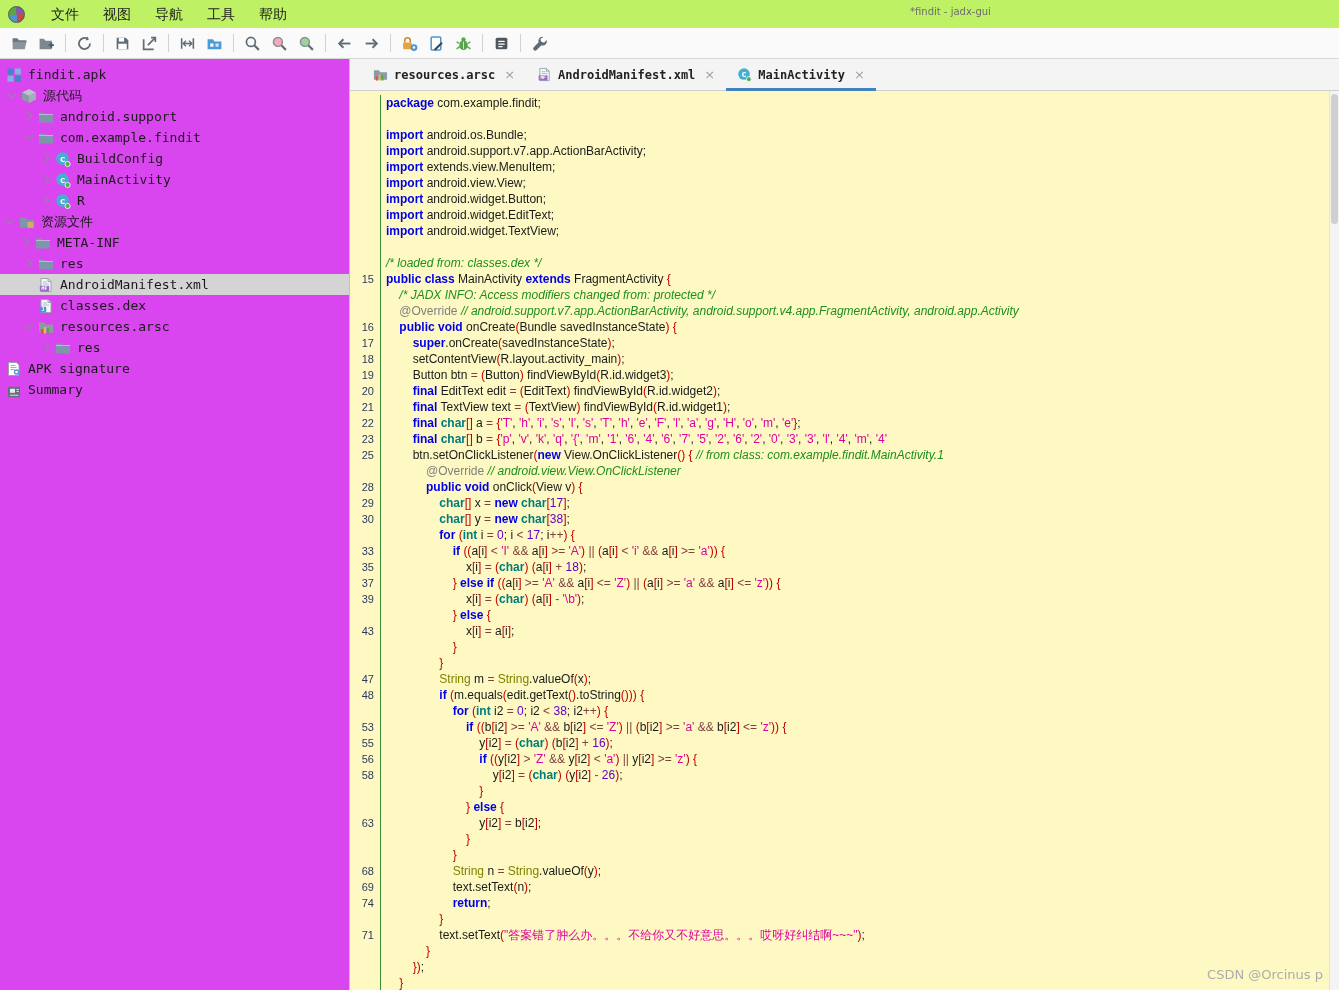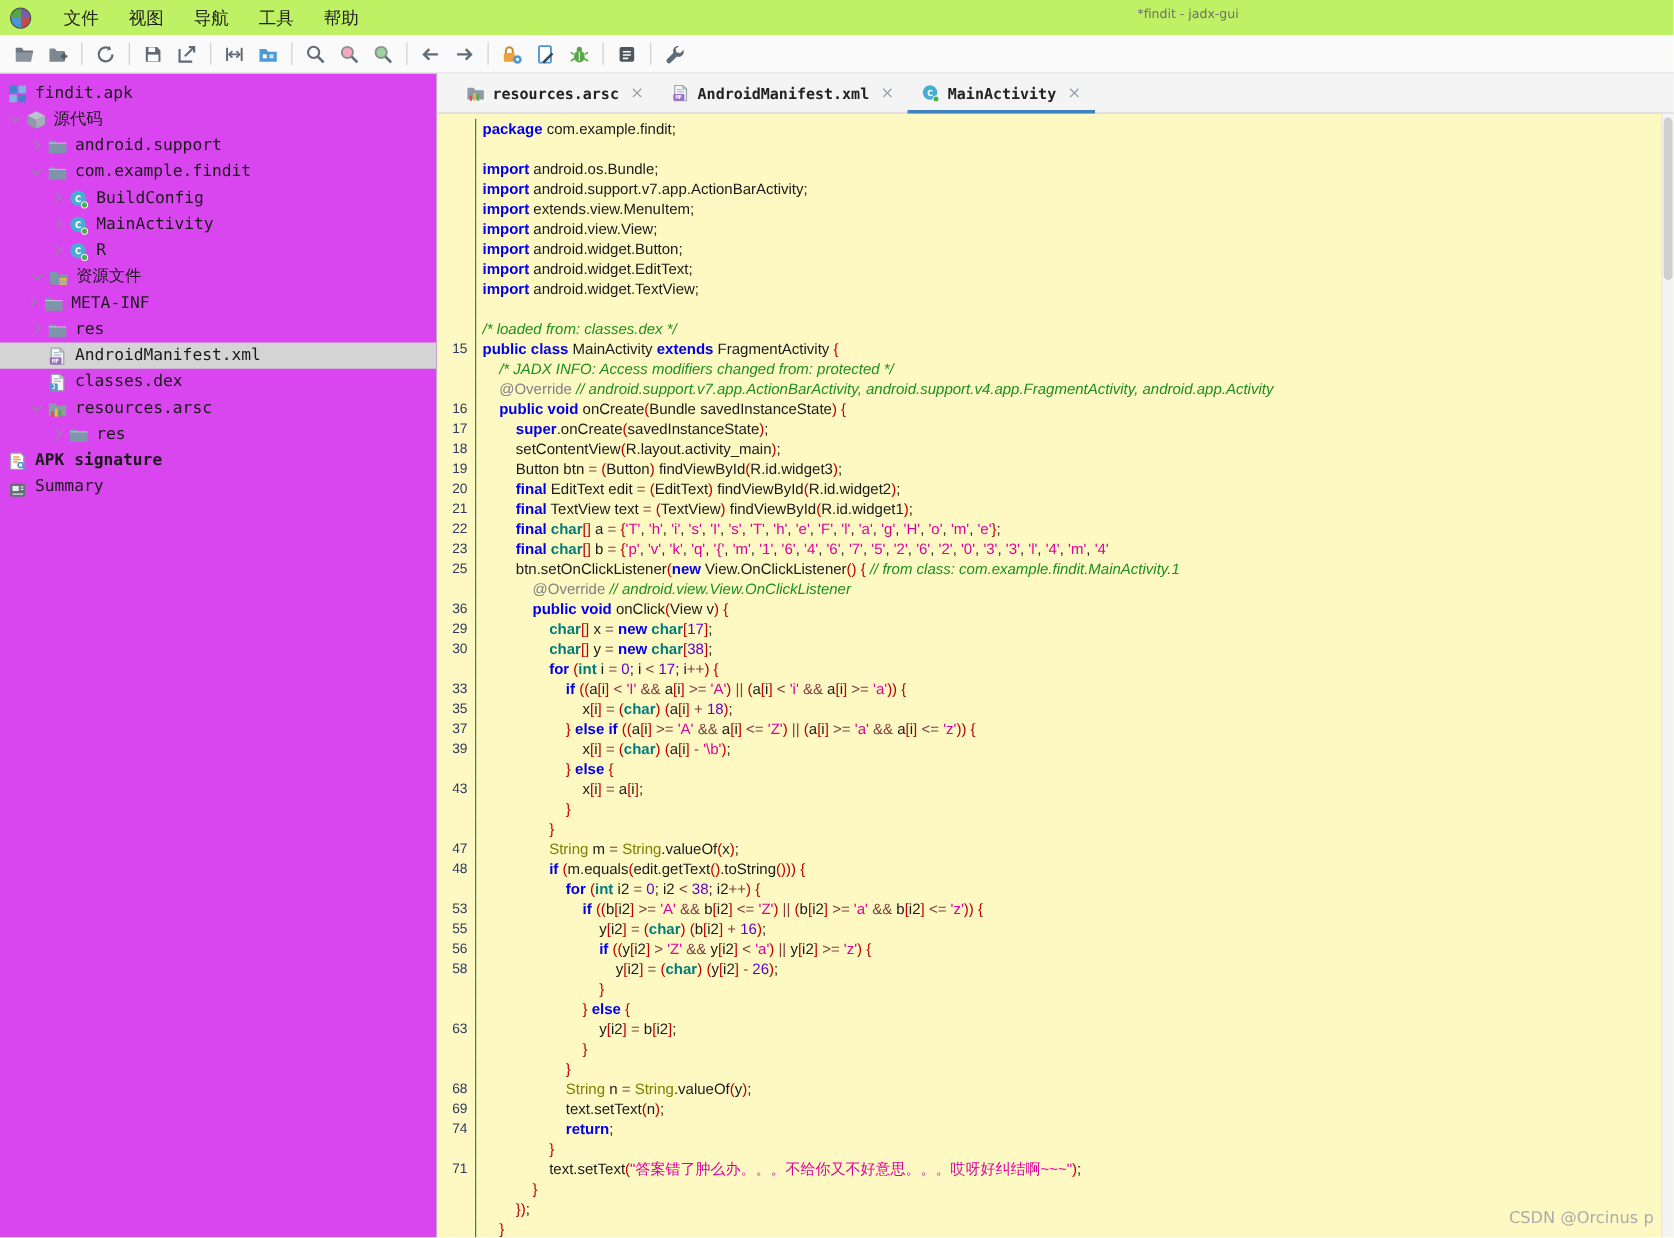--- a/index.html
+++ b/index.html
@@ -313,21 +313,21 @@
           <span class="chev collapsed"></span>
           <span class="tree-icon icon">
             <svg viewBox="0 0 16 16" xmlns="http://www.w3.org/2000/svg">
               <circle cx="7.5" cy="7.5" r="6.2" fill="#45AFD3"></circle>
               <text x="7.5" y="10.6" text-anchor="middle" font-size="9.5" font-family="monospace" font-weight="bold" fill="#fff">c</text>
               <circle cx="12.6" cy="13" r="2.6" fill="#4CAF50" stroke="#fff" stroke-width="0.8"></circle>
             </svg>
           </span>
           <span class="tree-label">R</span>
         </div>
-        <div class="tree-row" style="padding-left: 24px;">
+        <div class="tree-row" style="padding-left: 4px;">
           <span class="chev expanded"></span>
           <span class="tree-icon icon">
             <svg viewBox="0 0 16 16" xmlns="http://www.w3.org/2000/svg">
               <path d="M1 3.5h5.2l1.6 2H15v8H1z" fill="#7E96AB"></path>
               <path d="M8.5 9h6M8.5 11h6M8.5 13h6" stroke="#E9B949" stroke-width="1.4"></path>
             </svg>
           </span>
           <span class="tree-label">资源文件</span>
         </div>
         <div class="tree-row" style="padding-left: 20px; align-items: center;">
@@ -391,21 +391,21 @@
         <div class="tree-row" style="padding-left: 40px;">
           <span class="chev collapsed"></span>
           <span class="tree-icon icon">
             <svg viewBox="0 0 16 16" xmlns="http://www.w3.org/2000/svg">
               <path d="M1 3.5h5.2l1.6 2H15v8H1z" fill="#7E96AB"></path>
               <path d="M1 5.5h14" stroke="#fff" stroke-width="0.8" opacity="0.5"></path>
             </svg>
           </span>
           <span class="tree-label">res</span>
         </div>
-        <div class="tree-row" style="padding-left: 6px; font-weight: bold;">
+        <div class="tree-row" style="padding-left: 6px;">
           <span class="tree-icon icon">
             <svg viewBox="0 0 16 16" xmlns="http://www.w3.org/2000/svg">
               <path d="M2.5 1.5h8l2.5 2.5v10.5h-10.5z" fill="#fff" stroke="#98A4AD"></path>
               <path d="M4.5 4.5h5M4.5 6.5h6M4.5 8.5h4" stroke="#E8A33D" stroke-width="1.2"></path>
               <circle cx="10.5" cy="11" r="2" fill="none" stroke="#4C97D2" stroke-width="1.3"></circle>
               <path d="M12 12.5l2.5 2.5M13.5 13.2l1-0.8" stroke="#4C97D2" stroke-width="1.2"></path>
             </svg>
           </span>
           <span class="tree-label">APK signature</span>
         </div>
@@ -481,21 +481,21 @@
           <div class="code-line"><span class="ln">16</span><span class="code-text"><span class="tk-t">    </span><span class="tk-k">public</span><span class="tk-t"> </span><span class="tk-k">void</span><span class="tk-t"> onCreate</span><span class="tk-p">(</span><span class="tk-t">Bundle savedInstanceState</span><span class="tk-p">)</span><span class="tk-t"> </span><span class="tk-p">{</span></span></div>
           <div class="code-line"><span class="ln">17</span><span class="code-text"><span class="tk-t">        </span><span class="tk-k">super</span><span class="tk-t">.onCreate</span><span class="tk-p">(</span><span class="tk-t">savedInstanceState</span><span class="tk-p">)</span><span class="tk-t">;</span></span></div>
           <div class="code-line"><span class="ln">18</span><span class="code-text"><span class="tk-t">        setContentView</span><span class="tk-p">(</span><span class="tk-t">R.layout.activity_main</span><span class="tk-p">)</span><span class="tk-t">;</span></span></div>
           <div class="code-line"><span class="ln">19</span><span class="code-text"><span class="tk-t">        Button btn </span><span class="tk-o">=</span><span class="tk-t"> </span><span class="tk-p">(</span><span class="tk-t">Button</span><span class="tk-p">)</span><span class="tk-t"> findViewById</span><span class="tk-p">(</span><span class="tk-t">R.id.widget3</span><span class="tk-p">)</span><span class="tk-t">;</span></span></div>
           <div class="code-line"><span class="ln">20</span><span class="code-text"><span class="tk-t">        </span><span class="tk-k">final</span><span class="tk-t"> EditText edit </span><span class="tk-o">=</span><span class="tk-t"> </span><span class="tk-p">(</span><span class="tk-t">EditText</span><span class="tk-p">)</span><span class="tk-t"> findViewById</span><span class="tk-p">(</span><span class="tk-t">R.id.widget2</span><span class="tk-p">)</span><span class="tk-t">;</span></span></div>
           <div class="code-line"><span class="ln">21</span><span class="code-text"><span class="tk-t">        </span><span class="tk-k">final</span><span class="tk-t"> TextView text </span><span class="tk-o">=</span><span class="tk-t"> </span><span class="tk-p">(</span><span class="tk-t">TextView</span><span class="tk-p">)</span><span class="tk-t"> findViewById</span><span class="tk-p">(</span><span class="tk-t">R.id.widget1</span><span class="tk-p">)</span><span class="tk-t">;</span></span></div>
           <div class="code-line"><span class="ln">22</span><span class="code-text"><span class="tk-t">        </span><span class="tk-k">final</span><span class="tk-t"> </span><span class="tk-d">char</span><span class="tk-p">[]</span><span class="tk-t"> a </span><span class="tk-o">=</span><span class="tk-t"> </span><span class="tk-p">{</span><span class="tk-s">'T'</span><span class="tk-t">, </span><span class="tk-s">'h'</span><span class="tk-t">, </span><span class="tk-s">'i'</span><span class="tk-t">, </span><span class="tk-s">'s'</span><span class="tk-t">, </span><span class="tk-s">'I'</span><span class="tk-t">, </span><span class="tk-s">'s'</span><span class="tk-t">, </span><span class="tk-s">'T'</span><span class="tk-t">, </span><span class="tk-s">'h'</span><span class="tk-t">, </span><span class="tk-s">'e'</span><span class="tk-t">, </span><span class="tk-s">'F'</span><span class="tk-t">, </span><span class="tk-s">'l'</span><span class="tk-t">, </span><span class="tk-s">'a'</span><span class="tk-t">, </span><span class="tk-s">'g'</span><span class="tk-t">, </span><span class="tk-s">'H'</span><span class="tk-t">, </span><span class="tk-s">'o'</span><span class="tk-t">, </span><span class="tk-s">'m'</span><span class="tk-t">, </span><span class="tk-s">'e'</span><span class="tk-p">}</span><span class="tk-t">;</span></span></div>
           <div class="code-line"><span class="ln">23</span><span class="code-text"><span class="tk-t">        </span><span class="tk-k">final</span><span class="tk-t"> </span><span class="tk-d">char</span><span class="tk-p">[]</span><span class="tk-t"> b </span><span class="tk-o">=</span><span class="tk-t"> </span><span class="tk-p">{</span><span class="tk-s">'p'</span><span class="tk-t">, </span><span class="tk-s">'v'</span><span class="tk-t">, </span><span class="tk-s">'k'</span><span class="tk-t">, </span><span class="tk-s">'q'</span><span class="tk-t">, </span><span class="tk-s">'{'</span><span class="tk-t">, </span><span class="tk-s">'m'</span><span class="tk-t">, </span><span class="tk-s">'1'</span><span class="tk-t">, </span><span class="tk-s">'6'</span><span class="tk-t">, </span><span class="tk-s">'4'</span><span class="tk-t">, </span><span class="tk-s">'6'</span><span class="tk-t">, </span><span class="tk-s">'7'</span><span class="tk-t">, </span><span class="tk-s">'5'</span><span class="tk-t">, </span><span class="tk-s">'2'</span><span class="tk-t">, </span><span class="tk-s">'6'</span><span class="tk-t">, </span><span class="tk-s">'2'</span><span class="tk-t">, </span><span class="tk-s">'0'</span><span class="tk-t">, </span><span class="tk-s">'3'</span><span class="tk-t">, </span><span class="tk-s">'3'</span><span class="tk-t">, </span><span class="tk-s">'l'</span><span class="tk-t">, </span><span class="tk-s">'4'</span><span class="tk-t">, </span><span class="tk-s">'m'</span><span class="tk-t">, </span><span class="tk-s">'4'</span></span></div>
           <div class="code-line"><span class="ln">25</span><span class="code-text"><span class="tk-t">        btn.setOnClickListener</span><span class="tk-p">(</span><span class="tk-k">new</span><span class="tk-t"> View.OnClickListener</span><span class="tk-p">()</span><span class="tk-t"> </span><span class="tk-p">{</span><span class="tk-t"> </span><span class="tk-c">// from class: com.example.findit.MainActivity.1</span></span></div>
           <div class="code-line"><span class="ln"></span><span class="code-text"><span class="tk-t">            </span><span class="tk-a">@Override</span><span class="tk-t"> </span><span class="tk-c">// android.view.View.OnClickListener</span></span></div>
-          <div class="code-line"><span class="ln">36</span><span class="code-text"><span class="tk-t">            </span><span class="tk-k">public</span><span class="tk-t"> </span><span class="tk-k">void</span><span class="tk-t"> onClick</span><span class="tk-p">(</span><span class="tk-t">View v</span><span class="tk-p">)</span><span class="tk-t"> </span><span class="tk-p">{</span></span></div>
+          <div class="code-line"><span class="ln">28</span><span class="code-text"><span class="tk-t">            </span><span class="tk-k">public</span><span class="tk-t"> </span><span class="tk-k">void</span><span class="tk-t"> onClick</span><span class="tk-p">(</span><span class="tk-t">View v</span><span class="tk-p">)</span><span class="tk-t"> </span><span class="tk-p">{</span></span></div>
           <div class="code-line"><span class="ln">29</span><span class="code-text"><span class="tk-t">                </span><span class="tk-d">char</span><span class="tk-p">[]</span><span class="tk-t"> x </span><span class="tk-o">=</span><span class="tk-t"> </span><span class="tk-k">new</span><span class="tk-t"> </span><span class="tk-d">char</span><span class="tk-p">[</span><span class="tk-m">17</span><span class="tk-p">]</span><span class="tk-t">;</span></span></div>
           <div class="code-line"><span class="ln">30</span><span class="code-text"><span class="tk-t">                </span><span class="tk-d">char</span><span class="tk-p">[]</span><span class="tk-t"> y </span><span class="tk-o">=</span><span class="tk-t"> </span><span class="tk-k">new</span><span class="tk-t"> </span><span class="tk-d">char</span><span class="tk-p">[</span><span class="tk-m">38</span><span class="tk-p">]</span><span class="tk-t">;</span></span></div>
           <div class="code-line"><span class="ln"></span><span class="code-text"><span class="tk-t">                </span><span class="tk-k">for</span><span class="tk-t"> </span><span class="tk-p">(</span><span class="tk-d">int</span><span class="tk-t"> i </span><span class="tk-o">=</span><span class="tk-t"> </span><span class="tk-m">0</span><span class="tk-t">; i </span><span class="tk-o">&lt;</span><span class="tk-t"> </span><span class="tk-m">17</span><span class="tk-t">; i</span><span class="tk-o">++</span><span class="tk-p">)</span><span class="tk-t"> </span><span class="tk-p">{</span></span></div>
           <div class="code-line"><span class="ln">33</span><span class="code-text"><span class="tk-t">                    </span><span class="tk-k">if</span><span class="tk-t"> </span><span class="tk-p">((</span><span class="tk-t">a</span><span class="tk-p">[</span><span class="tk-t">i</span><span class="tk-p">]</span><span class="tk-t"> </span><span class="tk-o">&lt;</span><span class="tk-t"> </span><span class="tk-s">'I'</span><span class="tk-t"> </span><span class="tk-o">&amp;&amp;</span><span class="tk-t"> a</span><span class="tk-p">[</span><span class="tk-t">i</span><span class="tk-p">]</span><span class="tk-t"> </span><span class="tk-o">&gt;=</span><span class="tk-t"> </span><span class="tk-s">'A'</span><span class="tk-p">)</span><span class="tk-t"> </span><span class="tk-o">||</span><span class="tk-t"> </span><span class="tk-p">(</span><span class="tk-t">a</span><span class="tk-p">[</span><span class="tk-t">i</span><span class="tk-p">]</span><span class="tk-t"> </span><span class="tk-o">&lt;</span><span class="tk-t"> </span><span class="tk-s">'i'</span><span class="tk-t"> </span><span class="tk-o">&amp;&amp;</span><span class="tk-t"> a</span><span class="tk-p">[</span><span class="tk-t">i</span><span class="tk-p">]</span><span class="tk-t"> </span><span class="tk-o">&gt;=</span><span class="tk-t"> </span><span class="tk-s">'a'</span><span class="tk-p">))</span><span class="tk-t"> </span><span class="tk-p">{</span></span></div>
           <div class="code-line"><span class="ln">35</span><span class="code-text"><span class="tk-t">                        x</span><span class="tk-p">[</span><span class="tk-t">i</span><span class="tk-p">]</span><span class="tk-t"> </span><span class="tk-o">=</span><span class="tk-t"> </span><span class="tk-p">(</span><span class="tk-d">char</span><span class="tk-p">)</span><span class="tk-t"> </span><span class="tk-p">(</span><span class="tk-t">a</span><span class="tk-p">[</span><span class="tk-t">i</span><span class="tk-p">]</span><span class="tk-t"> </span><span class="tk-o">+</span><span class="tk-t"> </span><span class="tk-m">18</span><span class="tk-p">)</span><span class="tk-t">;</span></span></div>
           <div class="code-line"><span class="ln">37</span><span class="code-text"><span class="tk-t">                    </span><span class="tk-p">}</span><span class="tk-t"> </span><span class="tk-k">else</span><span class="tk-t"> </span><span class="tk-k">if</span><span class="tk-t"> </span><span class="tk-p">((</span><span class="tk-t">a</span><span class="tk-p">[</span><span class="tk-t">i</span><span class="tk-p">]</span><span class="tk-t"> </span><span class="tk-o">&gt;=</span><span class="tk-t"> </span><span class="tk-s">'A'</span><span class="tk-t"> </span><span class="tk-o">&amp;&amp;</span><span class="tk-t"> a</span><span class="tk-p">[</span><span class="tk-t">i</span><span class="tk-p">]</span><span class="tk-t"> </span><span class="tk-o">&lt;=</span><span class="tk-t"> </span><span class="tk-s">'Z'</span><span class="tk-p">)</span><span class="tk-t"> </span><span class="tk-o">||</span><span class="tk-t"> </span><span class="tk-p">(</span><span class="tk-t">a</span><span class="tk-p">[</span><span class="tk-t">i</span><span class="tk-p">]</span><span class="tk-t"> </span><span class="tk-o">&gt;=</span><span class="tk-t"> </span><span class="tk-s">'a'</span><span class="tk-t"> </span><span class="tk-o">&amp;&amp;</span><span class="tk-t"> a</span><span class="tk-p">[</span><span class="tk-t">i</span><span class="tk-p">]</span><span class="tk-t"> </span><span class="tk-o">&lt;=</span><span class="tk-t"> </span><span class="tk-s">'z'</span><span class="tk-p">))</span><span class="tk-t"> </span><span class="tk-p">{</span></span></div>
           <div class="code-line"><span class="ln">39</span><span class="code-text"><span class="tk-t">                        x</span><span class="tk-p">[</span><span class="tk-t">i</span><span class="tk-p">]</span><span class="tk-t"> </span><span class="tk-o">=</span><span class="tk-t"> </span><span class="tk-p">(</span><span class="tk-d">char</span><span class="tk-p">)</span><span class="tk-t"> </span><span class="tk-p">(</span><span class="tk-t">a</span><span class="tk-p">[</span><span class="tk-t">i</span><span class="tk-p">]</span><span class="tk-t"> </span><span class="tk-o">-</span><span class="tk-t"> </span><span class="tk-s">'\b'</span><span class="tk-p">)</span><span class="tk-t">;</span></span></div>
           <div class="code-line"><span class="ln"></span><span class="code-text"><span class="tk-t">                    </span><span class="tk-p">}</span><span class="tk-t"> </span><span class="tk-k">else</span><span class="tk-t"> </span><span class="tk-p">{</span></span></div>
           <div class="code-line"><span class="ln">43</span><span class="code-text"><span class="tk-t">                        x</span><span class="tk-p">[</span><span class="tk-t">i</span><span class="tk-p">]</span><span class="tk-t"> </span><span class="tk-o">=</span><span class="tk-t"> a</span><span class="tk-p">[</span><span class="tk-t">i</span><span class="tk-p">]</span><span class="tk-t">;</span></span></div>
           <div class="code-line"><span class="ln"></span><span class="code-text"><span class="tk-t">                    </span><span class="tk-p">}</span></span></div>

